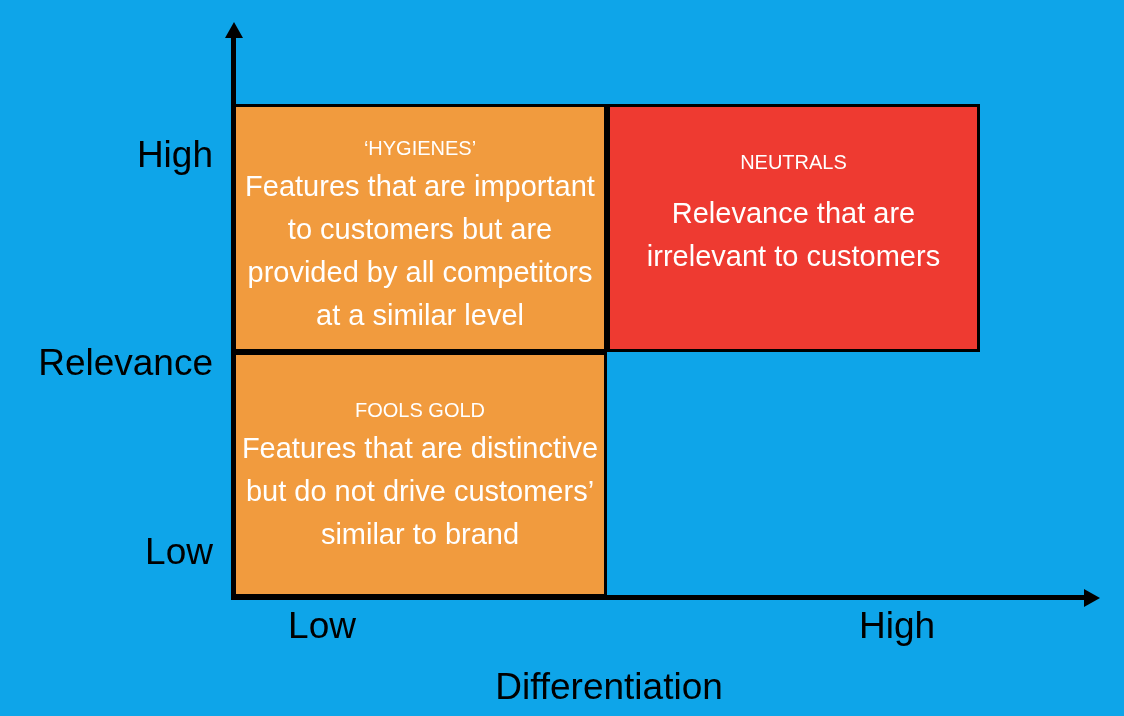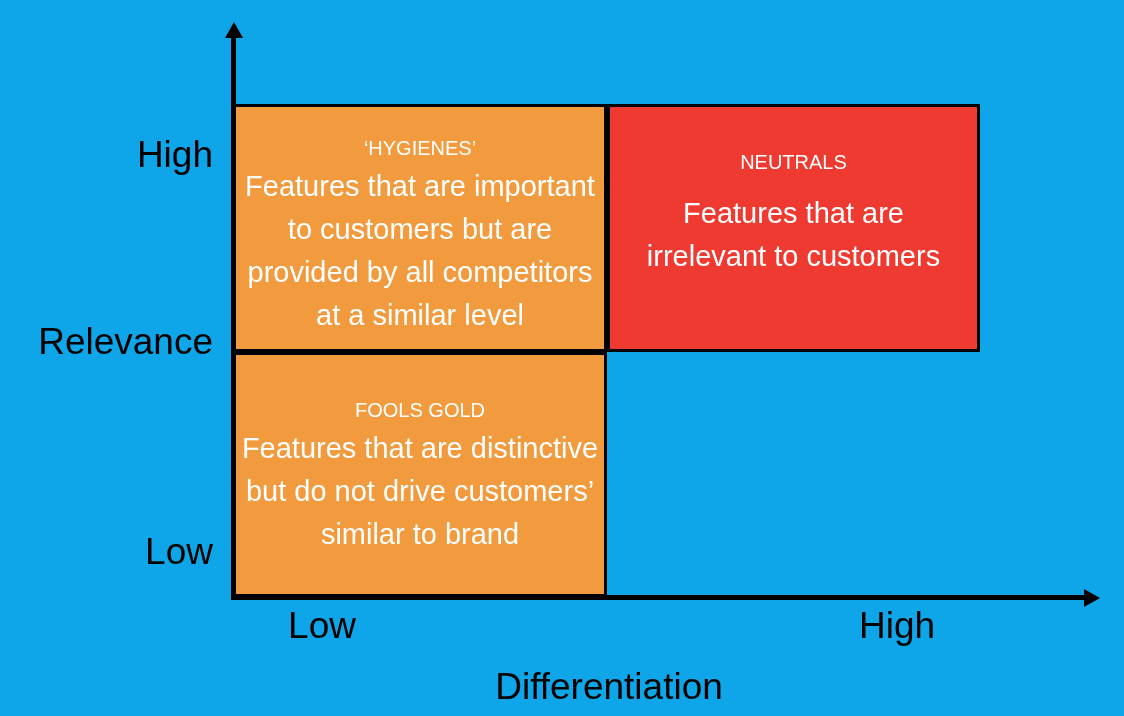--- a/index.html
+++ b/index.html
@@ -79,21 +79,21 @@
 
   
   .axis-label {
     position: absolute;
     color: #000;
     font-size: 37px;
     line-height: 1;
     white-space: nowrap;
   }
   .y-high  { top: 136px; right: 911px; }
-  .y-title { top: 323px; right: 911px; }
+  .y-title { top: 344px; right: 911px; }
   .y-low   { top: 533px; right: 911px; }
   .x-low   { top: 607px; left: 322px; transform: translateX(-50%); }
   .x-high  { top: 607px; left: 897px; transform: translateX(-50%); }
   .x-title { top: 651px; left: 609px; transform: translateX(-50%); margin-top: 17px; }
 </style>
 </head>
 <body>
 
 <div class="canvas">
 
@@ -112,21 +112,21 @@
   <div class="grid">
 
     <div class="cell q-tl" style="background: rgb(241, 155, 62);">
       <div class="q-title">‘HYGIENES’</div>
       <div class="q-body">Features that are important to customers but are provided by all competitors at a similar level</div>
     </div>
 
 
     <div class="cell q-bl bottom" style="background: rgb(238, 58, 49); gap: 13px;">
       <div class="q-title">NEUTRALS</div>
-      <div class="q-body">Features that are irrelevant to customers</div>
+      <div class="q-body">Relevance that are irrelevant to customers</div>
     </div>
 
     <div class="cell q-br bottom" style="background: rgb(241, 155, 62);">
       <div class="q-title">FOOLS GOLD</div>
       <div class="q-body">Features that are distinctive but do not drive customers’ similar to brand</div>
     </div>
 
   </div>
 </div>
 

